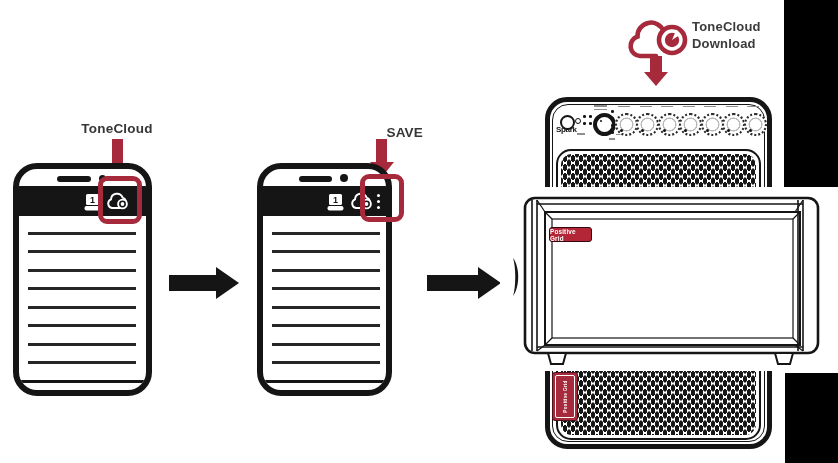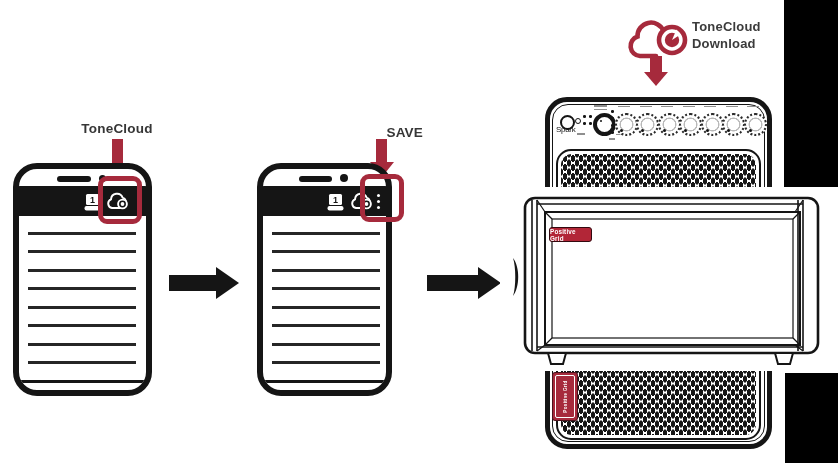--- a/index.html
+++ b/index.html
@@ -33,21 +33,21 @@
       radial-gradient(2.2px 3.6px at 50% 50%, #161616 96%, transparent);
     background-size:8px 9px,8px 9px;background-position:0 0,4px 4.5px;}
   .knob{position:absolute;width:19px;height:19px;border:2px dotted #2b2b2b;border-radius:50%;
     background:radial-gradient(circle at 50% 50%, #fff 40%, #b9b9b9 44% 50%, #fff 54%);}
   .knob .mark{position:absolute;left:3px;bottom:2px;width:3px;height:3px;background:#111;border-radius:50%;}
   .minidash{position:absolute;background:#8f8f8f;height:1.8px;}
   .led{position:absolute;width:2.6px;height:2.6px;background:#151515;border-radius:50%;}
   .smallknob{position:absolute;width:15px;height:15px;border:4px solid #151515;border-radius:50%;background:#fff;}
   .smallknob .c{position:absolute;left:2.5px;top:2.5px;width:2px;height:2px;background:#151515;border-radius:50%;}
   .jack{position:absolute;border:2.5px solid #151515;border-radius:50%;background:#fff;}
-  .sparklogo{position:absolute;font-weight:normal;font-size:8px;color:#151515;letter-spacing:-.3px;}
+  .sparklogo{position:absolute;font-weight:bold;font-size:8px;color:#151515;letter-spacing:-.3px;}
   .dotp{position:absolute;width:2.6px;height:2.6px;background:#151515;border-radius:50%;}
   .vbadge{background:#a62a3c;border:1.5px solid #4d121c;border-radius:3px;z-index:5;}
   .vbadge .inner{position:absolute;inset:2px;border:1px solid #fff;border-radius:2px;display:flex;align-items:center;justify-content:center;}
   .vbadge span{transform:rotate(-90deg);white-space:nowrap;font-size:4.6px;font-weight:bold;color:#fff;letter-spacing:.3px;}
   
   .cabwrap{background:#fff;z-index:10;}
   .fbadge{position:absolute;background:#b22637;border:1.5px solid #33090f;border-radius:3px;
     color:#fff;font-size:6.3px;font-weight:bold;display:flex;align-items:center;justify-content:center;letter-spacing:.2px;}
   
   .tclabel{font-weight:bold;font-size:13px;color:#3b3b3b;line-height:16px;letter-spacing:.2px;}

